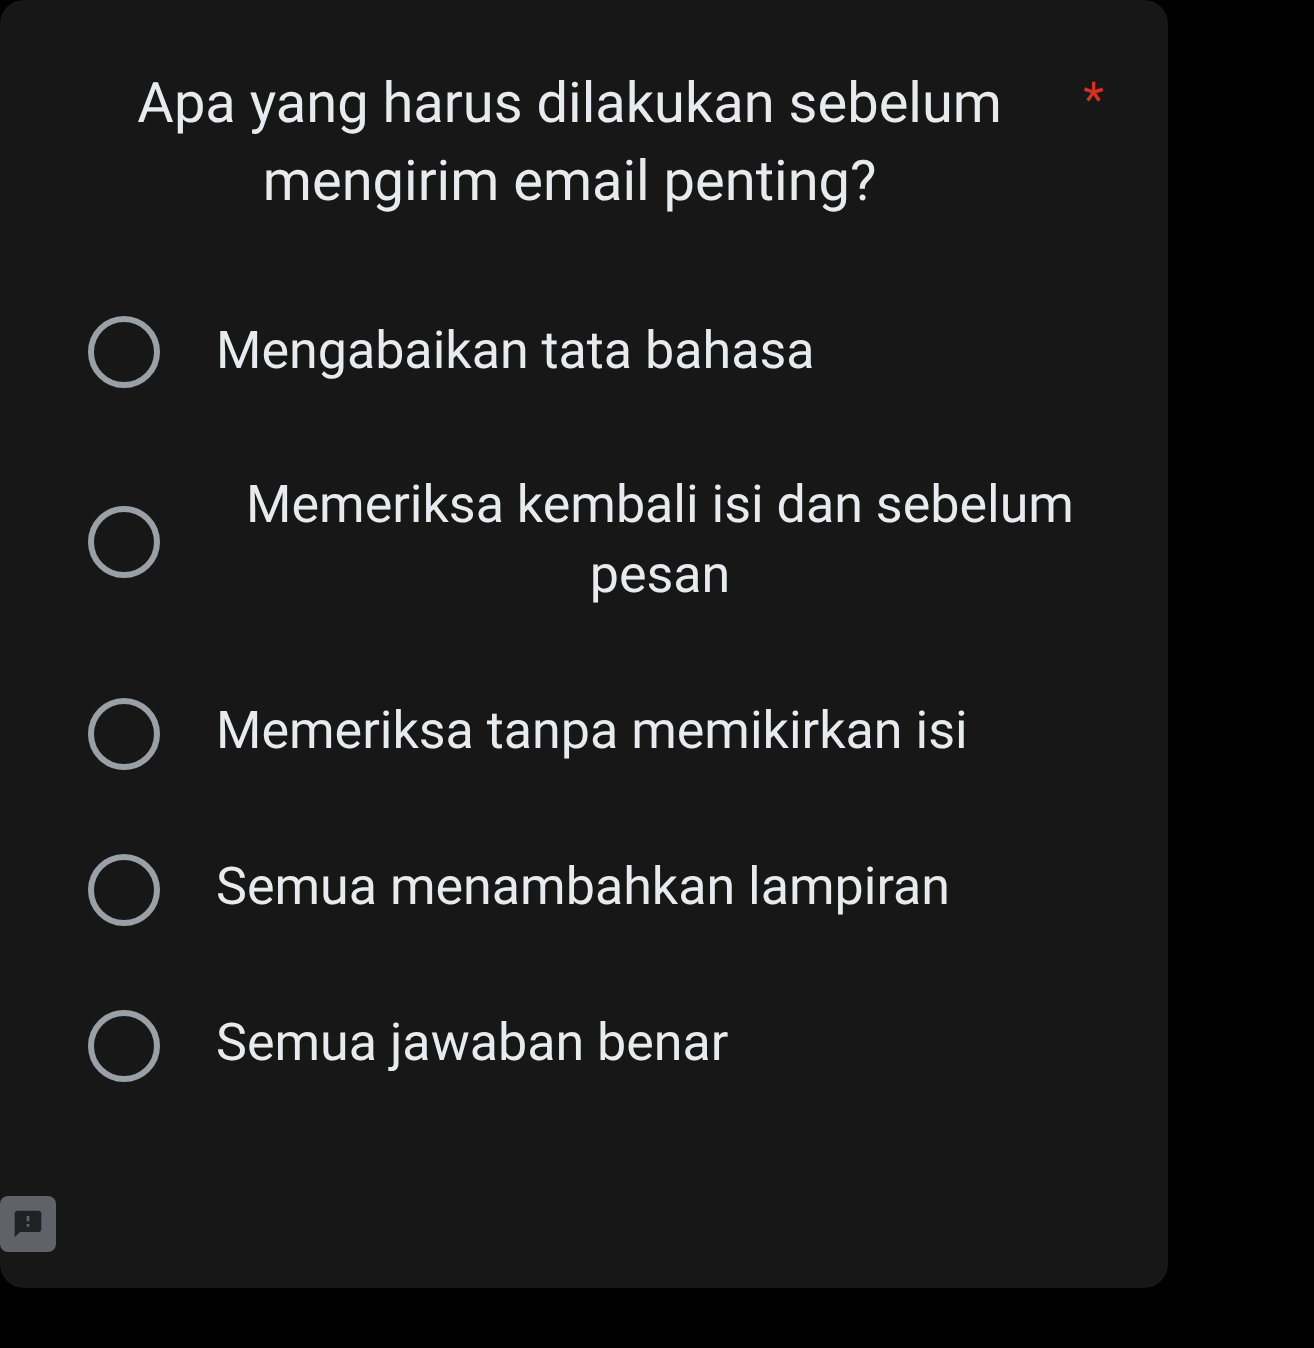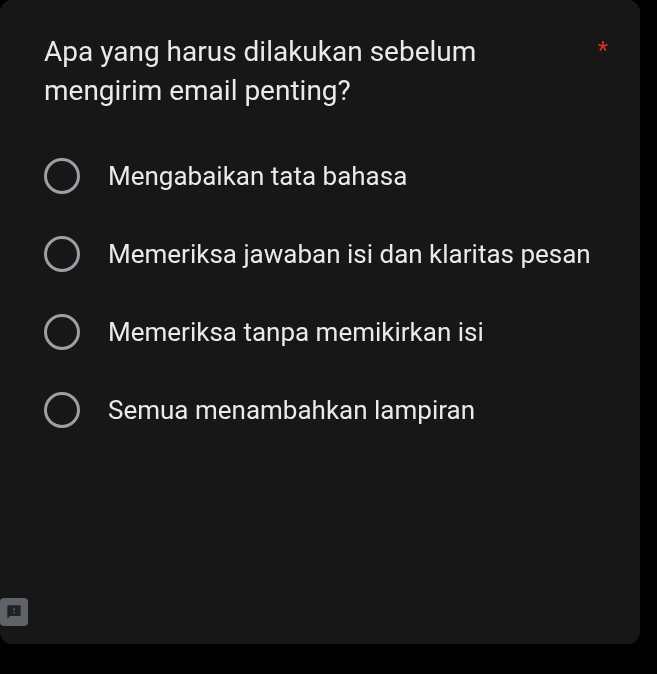--- a/index.html
+++ b/index.html
@@ -12,23 +12,24 @@
       font-family: 'Google Sans', Roboto, Arial, sans-serif;
       width: 657px;
       height: 674px;
       position: relative;
     }
     .card {
       background: #171717;
       border-radius: 12px;
       margin: 0 0 0 0;
       padding: 32px 32px 48px 44px;
-      width: 640px;
+      width: 584px;
       min-height: 644px;
       position: relative;
+      text-align: center;
     }
     .question-header {
       display: flex;
       align-items: flex-start;
       gap: 16px;
       margin-bottom: 48px;
     }
     .question-text {
       color: #e8eaed;
       font-size: 28px;
@@ -93,29 +94,33 @@
     <div class="required-asterisk">*</div>
   </div>
 
   <div class="options-container">
     <div class="option">
       <div class="radio-circle"></div>
       <div class="option-label">Mengabaikan tata bahasa</div>
     </div>
     <div class="option">
       <div class="radio-circle"></div>
-      <div class="option-label">Memeriksa jawaban isi dan klaritas pesan</div>
+      <div class="option-label">Memeriksa kembali isi dan sebelum pesan</div>
     </div>
     <div class="option">
       <div class="radio-circle"></div>
       <div class="option-label">Memeriksa tanpa memikirkan isi</div>
     </div>
     <div class="option">
       <div class="radio-circle"></div>
       <div class="option-label">Semua menambahkan lampiran</div>
+    </div>
+    <div class="option">
+      <div class="radio-circle"></div>
+      <div class="option-label">Semua jawaban benar</div>
     </div>
   </div>
 </div>
 
 <div class="report-button">
   <svg class="report-icon" viewBox="0 0 24 24" fill="#202124">
     <path d="M20 2H4c-1.1 0-2 .9-2 2v18l4-4h14c1.1 0 2-.9 2-2V4c0-1.1-.9-2-2-2zm-7 12h-2v-2h2v2zm0-4h-2V6h2v4z"></path>
   </svg>
 </div>
 

